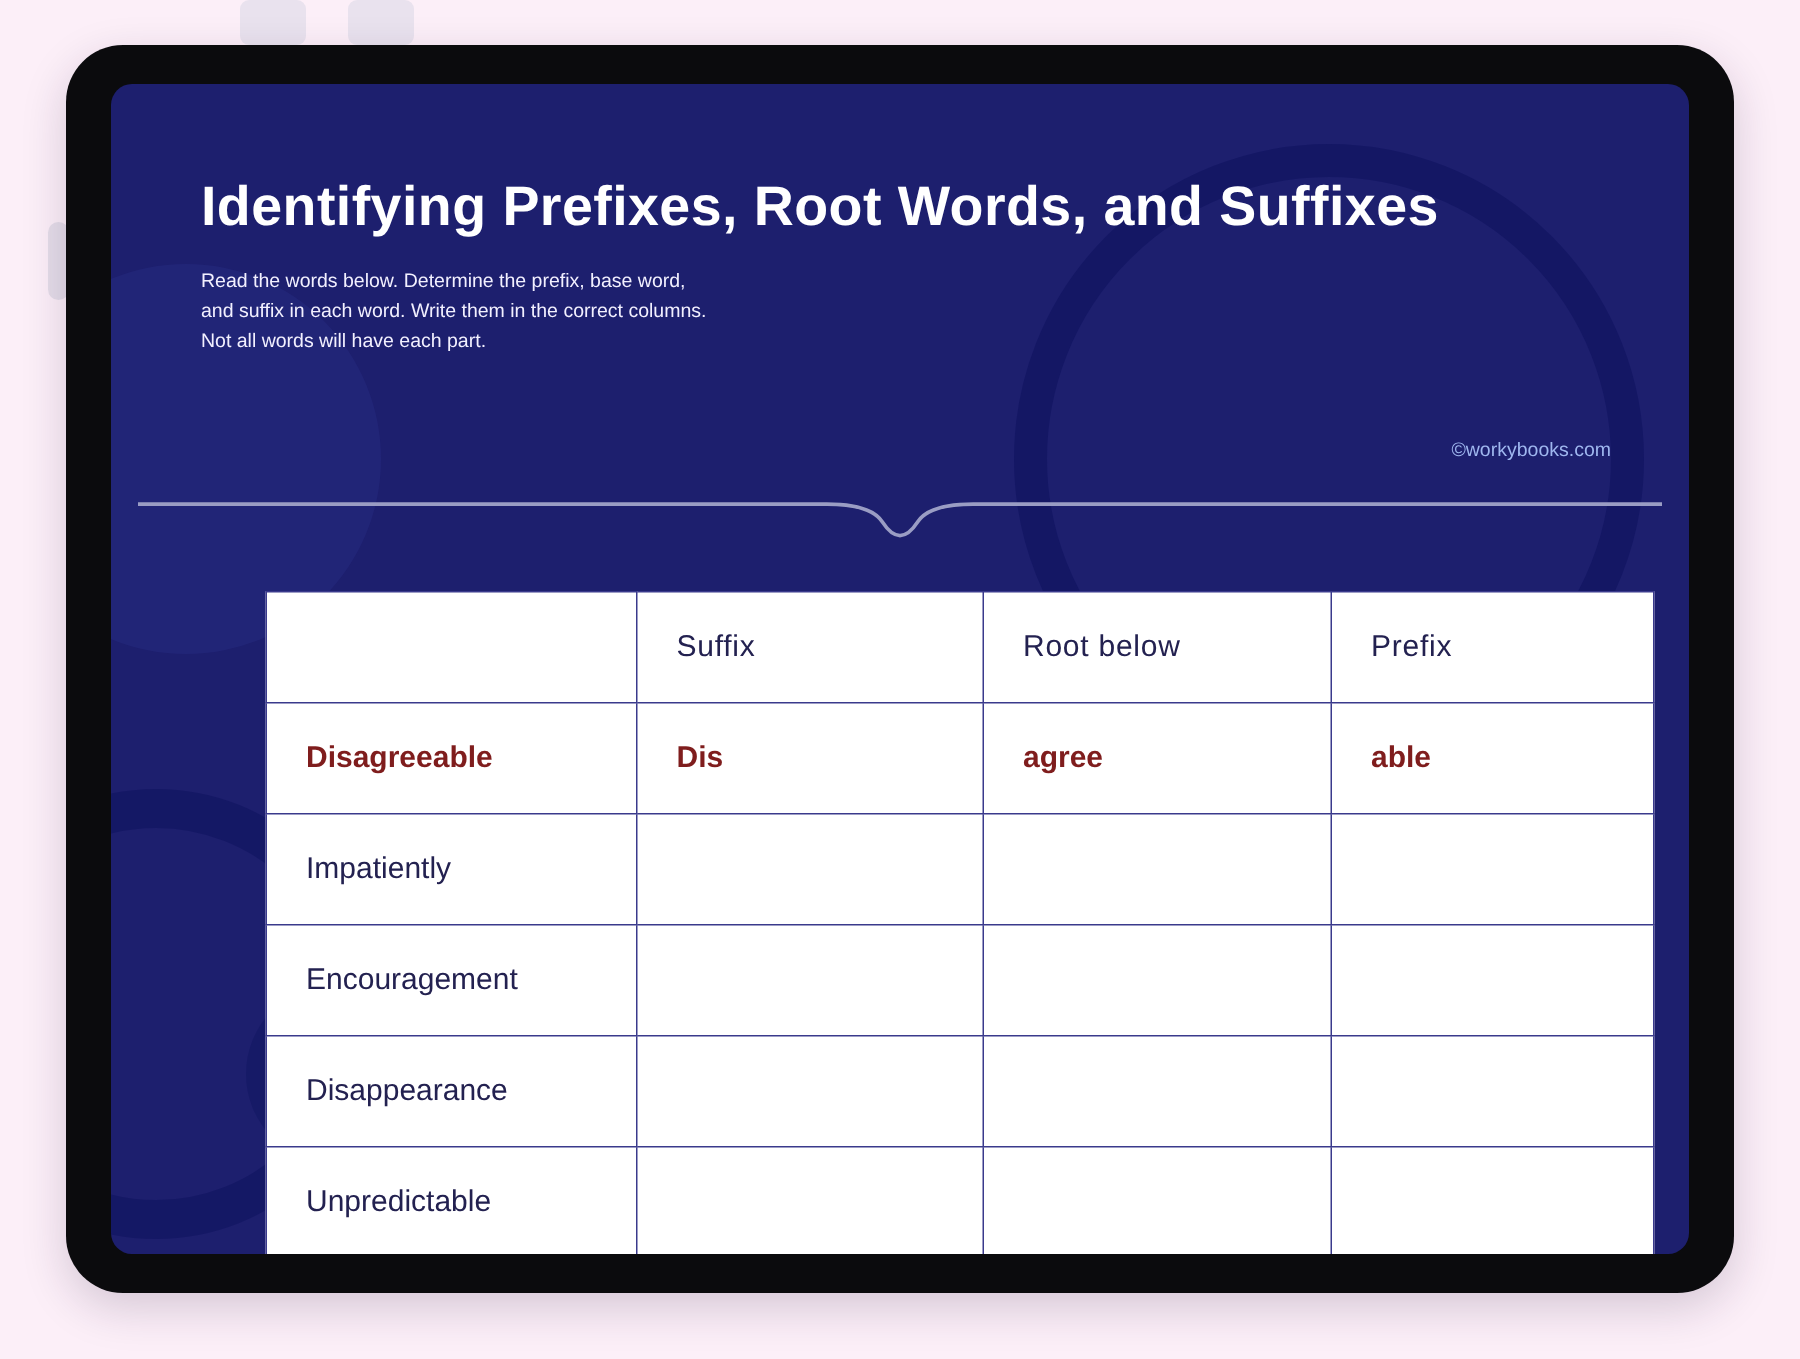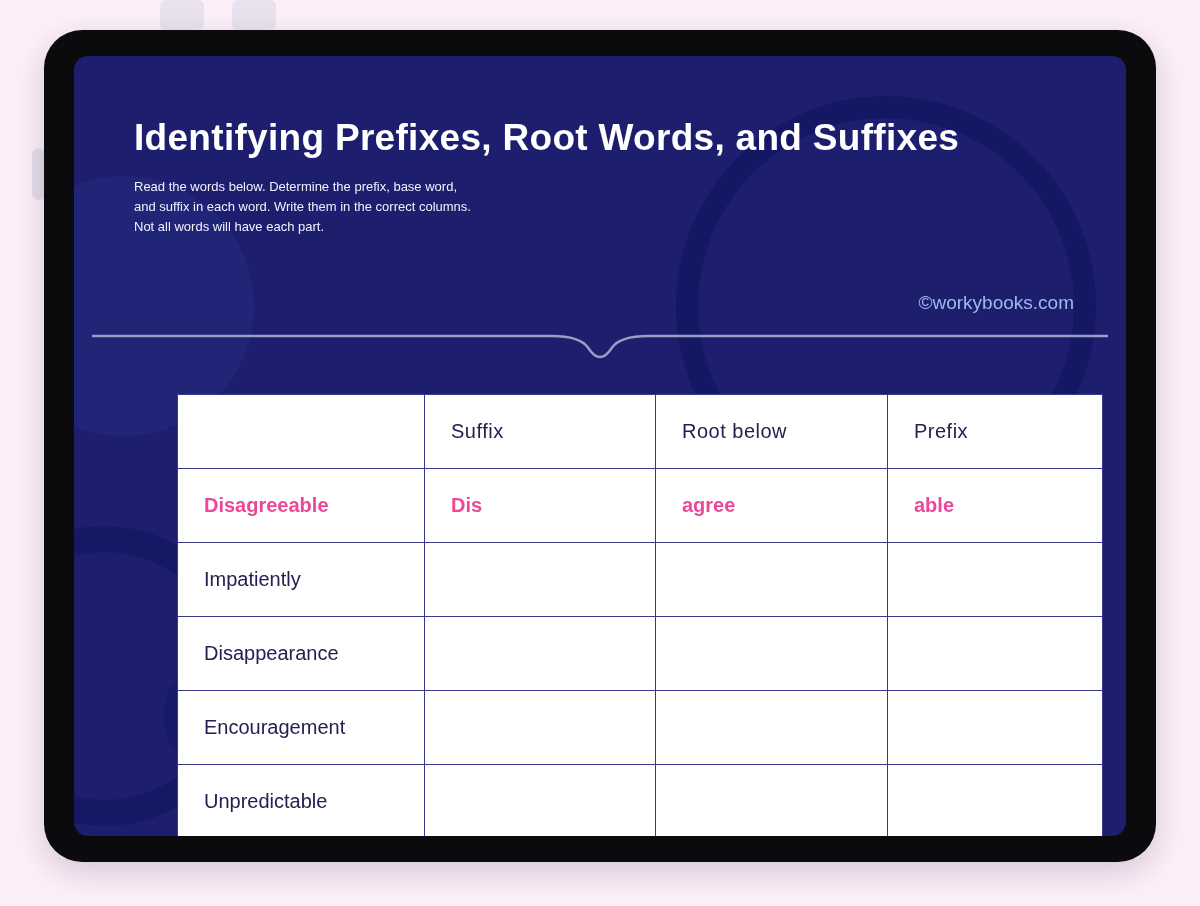--- a/index.html
+++ b/index.html
@@ -75,21 +75,21 @@
     font-size: 13px;
     line-height: 1.55;
     max-width: 700px;
     white-space: pre-line;
   }
   .credit {
     position: absolute;
     right: 52px;
     top: 236px;
     color: #9fb7ef;
-    font-size: 19px;
+    font-size: 13px;
   }
 
   
   .divider-wrap {
     position: absolute;
     left: 18px; right: 18px;
     top: 262px;
     height: 60px;
   }
   .divider-wrap svg { display:block; width: 100%; height: 60px; }
@@ -124,21 +124,21 @@
 
   thead th {
     height: 94px;
     color: #33307d;
     font-weight: bold;
     font-size: 21px;
     letter-spacing: 0.5px;
   }
   thead th.blank { border-top-color:#3a3a8c; }
 
-  tr.example td { font-weight: bold; color: #ec4899; margin-left: 20px; }
+  tr.example td { font-weight: bold; color: #7f1d1d; margin-left: 20px; }
   tr.example td.word { font-weight: bold; }
   td.word { color: #232150; }
   td.filled { font-weight: bold; }
 
   
   .table-wrap { overflow: visible; }
 </style>
 </head>
 <body>
 
@@ -194,27 +194,27 @@
               <td class="filled">agree</td>
               <td class="filled">able</td>
             </tr>
             <tr>
               <td class="word">Impatiently</td>
               <td></td>
               <td></td>
               <td></td>
             </tr>
             <tr>
+              <td class="word">Encouragement</td>
+              <td></td>
+              <td></td>
+              <td></td>
+            </tr>
+            <tr>
               <td class="word">Disappearance</td>
-              <td></td>
-              <td></td>
-              <td></td>
-            </tr>
-            <tr>
-              <td class="word">Encouragement</td>
               <td></td>
               <td></td>
               <td></td>
             </tr>
             <tr>
               <td class="word">Unpredictable</td>
               <td></td>
               <td></td>
               <td></td>
             </tr>

